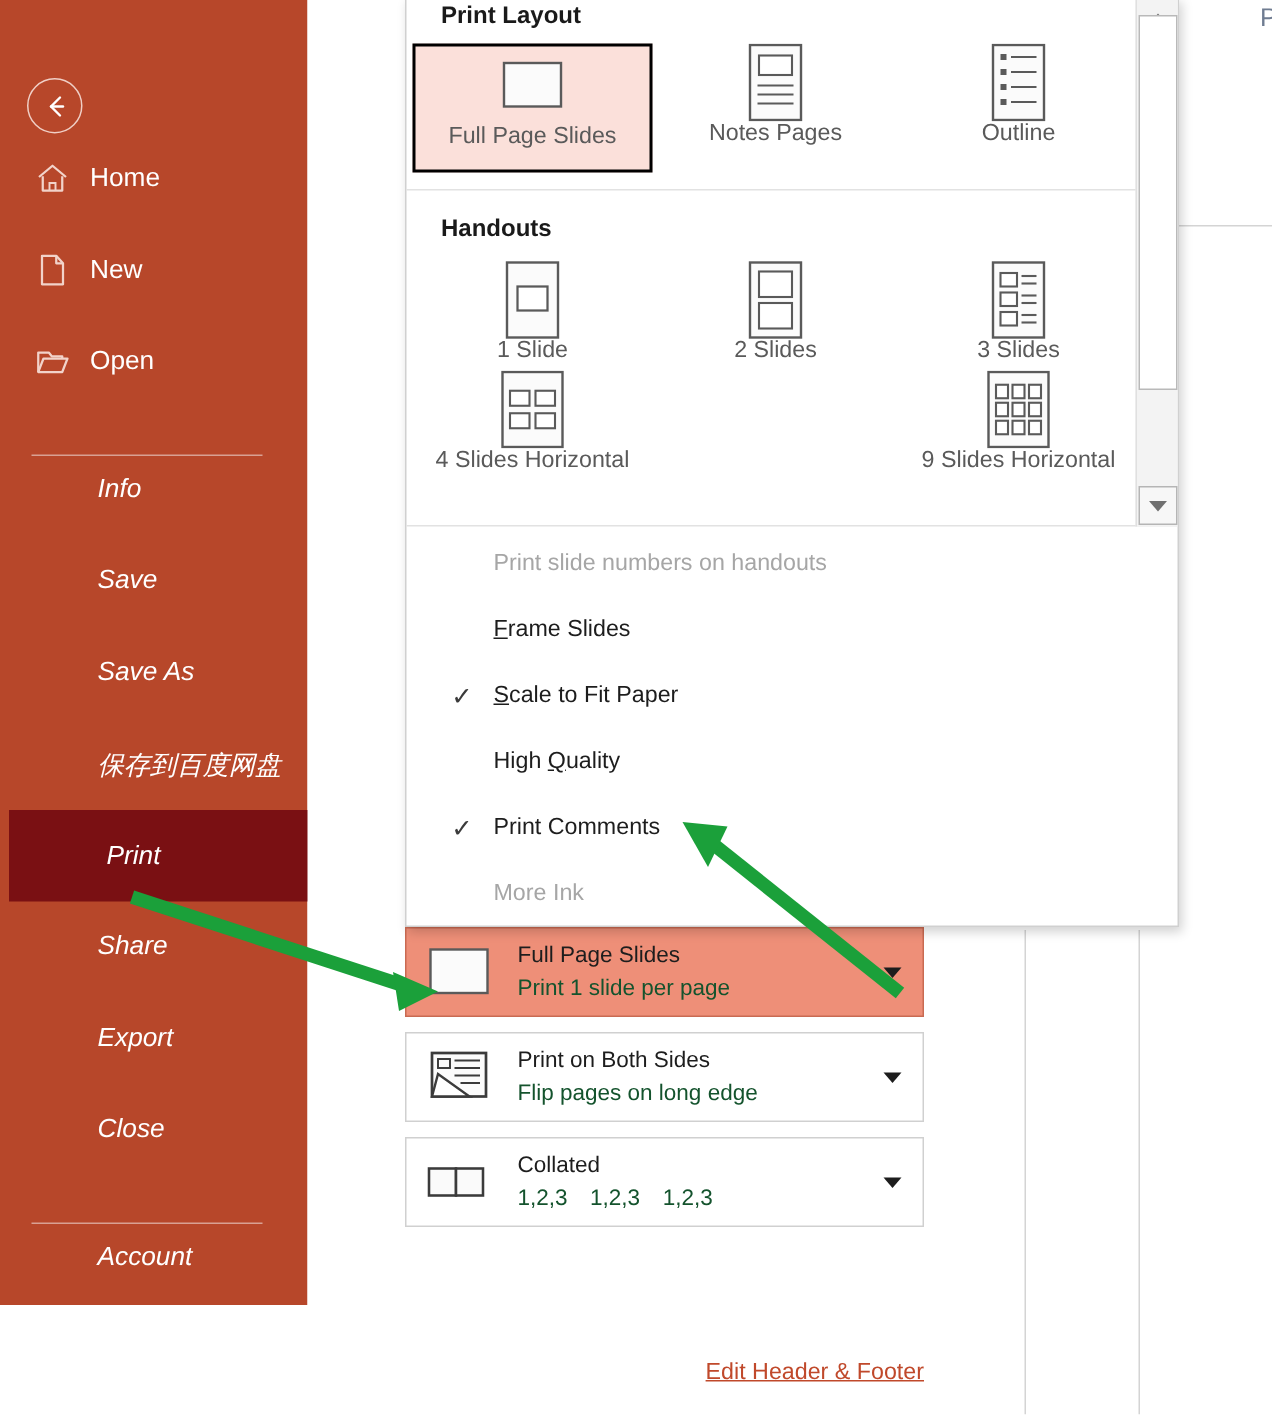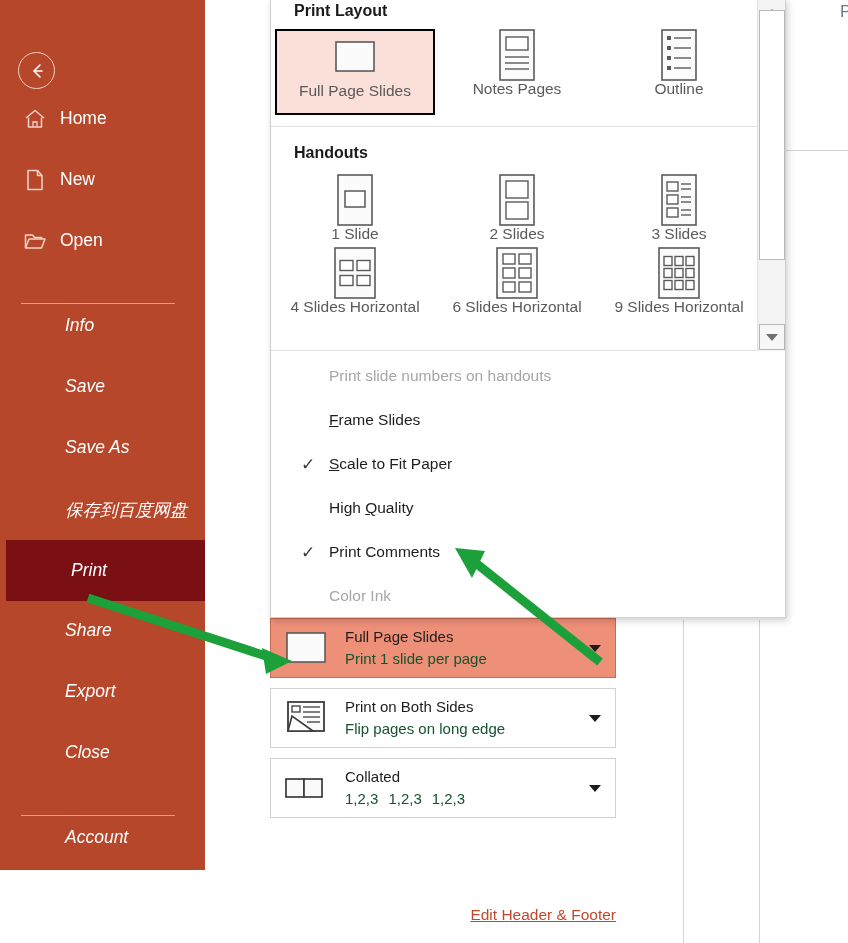--- a/index.html
+++ b/index.html
@@ -90,21 +90,21 @@
   .set-t1 { font-size: 15px; color: #1d1d1d; line-height: 1.45; white-space: nowrap; }
   .set-t2 { font-size: 15px; color: #14532d; line-height: 1.45; white-space: nowrap; }
   .set-caret {
     position: absolute; right: 14px; top: 50%;
     margin-top: -3px;
     width: 0; height: 0;
     border-left: 6px solid transparent;
     border-right: 6px solid transparent;
     border-top: 7px solid #1d1d1d;
   }
-  .collate-nums { display: flex; gap: 10px; }
+  .collate-nums { display: flex; gap: 15px; }
   .footer-link {
     position: absolute;
     right: 0; top: 288px;
     font-size: 15.5px;
     color: #c0492b;
     text-decoration: underline;
     white-space: nowrap;
   }
 
   
@@ -422,34 +422,20 @@
         <svg width="42" height="52" viewBox="0 0 42 52">
           <rect x="1" y="1" width="40" height="50" fill="#fbfbfb" stroke="#5a5a5a" stroke-width="1.6"></rect>
           <rect x="6" y="13.5" width="13" height="10" fill="#ffffff" stroke="#5a5a5a" stroke-width="1.4"></rect>
           <rect x="23" y="13.5" width="13" height="10" fill="#ffffff" stroke="#5a5a5a" stroke-width="1.4"></rect>
           <rect x="6" y="28.5" width="13" height="10" fill="#ffffff" stroke="#5a5a5a" stroke-width="1.4"></rect>
           <rect x="23" y="28.5" width="13" height="10" fill="#ffffff" stroke="#5a5a5a" stroke-width="1.4"></rect>
         </svg>
       </div>
       <div class="tile-lab">4 Slides Horizontal</div>
     </div>
-  <div class="tile" style="left: 166px; top: 248px;" id="tile-1-4">
-      <div class="tile-ico">
-        <svg width="42" height="52" viewBox="0 0 42 52">
-          <rect x="1" y="1" width="40" height="50" fill="#fbfbfb" stroke="#5a5a5a" stroke-width="1.6"></rect>
-          <rect x="7" y="7" width="12" height="10" fill="#ffffff" stroke="#5a5a5a" stroke-width="1.4"></rect>
-          <rect x="23" y="7" width="12" height="10" fill="#ffffff" stroke="#5a5a5a" stroke-width="1.4"></rect>
-          <rect x="7" y="21" width="12" height="10" fill="#ffffff" stroke="#5a5a5a" stroke-width="1.4"></rect>
-          <rect x="23" y="21" width="12" height="10" fill="#ffffff" stroke="#5a5a5a" stroke-width="1.4"></rect>
-          <rect x="7" y="35" width="12" height="10" fill="#ffffff" stroke="#5a5a5a" stroke-width="1.4"></rect>
-          <rect x="23" y="35" width="12" height="10" fill="#ffffff" stroke="#5a5a5a" stroke-width="1.4"></rect>
-        </svg>
-      </div>
-      <div class="tile-lab">6 Slides Horizontal</div>
-    </div>
   <div class="tile" style="left: 328px; top: 248px;" id="tile-1-5">
       <div class="tile-ico">
         <svg width="42" height="52" viewBox="0 0 42 52">
           <rect x="1" y="1" width="40" height="50" fill="#fbfbfb" stroke="#5a5a5a" stroke-width="1.6"></rect>
           <rect x="6" y="9.5" width="8" height="9" fill="#ffffff" stroke="#5a5a5a" stroke-width="1.4"></rect>
           <rect x="17" y="9.5" width="8" height="9" fill="#ffffff" stroke="#5a5a5a" stroke-width="1.4"></rect>
           <rect x="28" y="9.5" width="8" height="9" fill="#ffffff" stroke="#5a5a5a" stroke-width="1.4"></rect>
           <rect x="6" y="21.5" width="8" height="9" fill="#ffffff" stroke="#5a5a5a" stroke-width="1.4"></rect>
           <rect x="17" y="21.5" width="8" height="9" fill="#ffffff" stroke="#5a5a5a" stroke-width="1.4"></rect>
           <rect x="28" y="21.5" width="8" height="9" fill="#ffffff" stroke="#5a5a5a" stroke-width="1.4"></rect>
@@ -475,21 +461,21 @@
         <span class="menu-lab"><u>S</u>cale to Fit Paper</span>
       </div>
       <div class="menu-item" style="top: 487px;">
         <span class="menu-lab">High <u>Q</u>uality</span>
       </div>
       <div class="menu-item" style="top: 531px;">
         <span class="menu-check">✓</span>
         <span class="menu-lab">Print Comments</span>
       </div>
       <div class="menu-item disabled" style="top: 575px;">
-        <span class="menu-lab">Color Ink</span>
+        <span class="menu-lab">More Ink</span>
       </div>
     </div>
 
   <div id="dd-scroll">
     <div class="sb-btn" style="top:0px;">
       <div class="tri-up"></div>
     </div>
     <div class="sb-thumb" style="top:11px; height:250px;"></div>
     <div class="sb-btn down" style="top:325px;">
       <div class="tri-down"></div>

